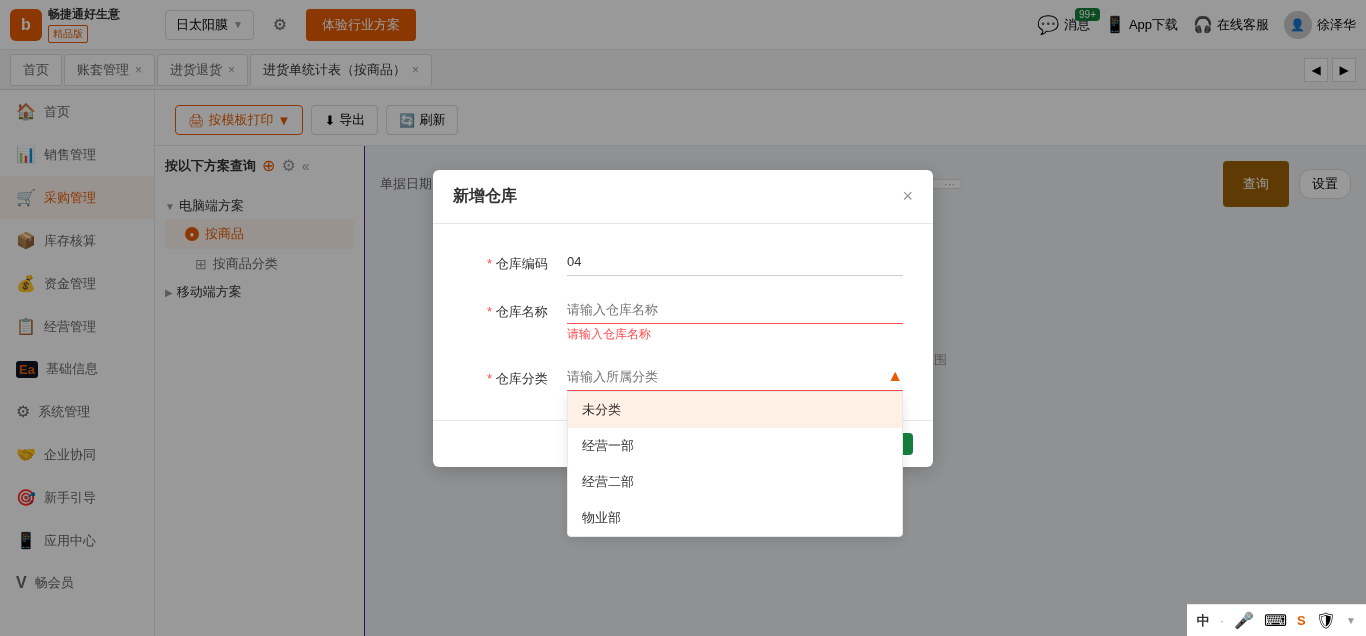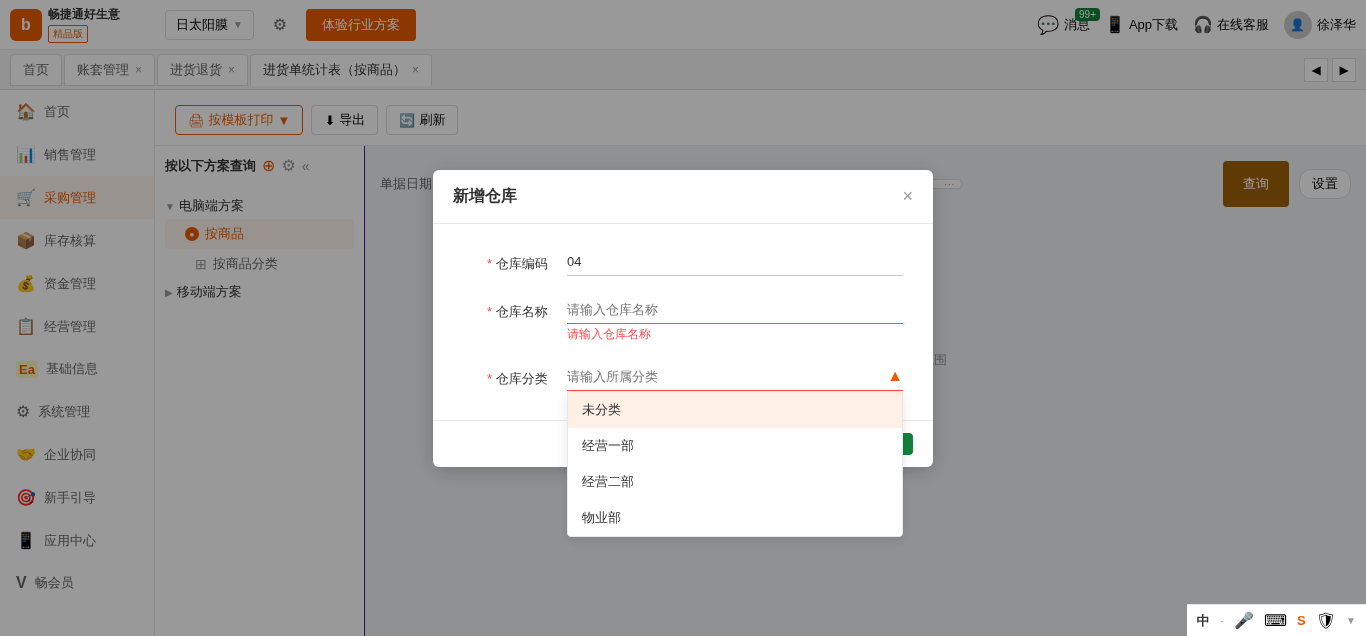--- a/index.html
+++ b/index.html
@@ -164,21 +164,21 @@
     </div>
     <div class="sidebar-item">
       <span class="sidebar-item-icon">💰</span>
       <span>资金管理</span>
     </div>
     <div class="sidebar-item">
       <span class="sidebar-item-icon">📋</span>
       <span>经营管理</span>
     </div>
     <div class="sidebar-item">
-      <span class="sidebar-item-icon" style="font-size:13px;font-weight:bold;color:#e85d04;background:#fef9c3;border-radius:3px;padding:1px 3px;">Ea</span>
+      <span class="sidebar-item-icon" style="font-size:13px;font-weight:bold;color:#e85d04;background:#0f172a;border-radius:3px;padding:1px 3px;">Ea</span>
       <span>基础信息</span>
     </div>
     <div class="sidebar-item">
       <span class="sidebar-item-icon">⚙</span>
       <span>系统管理</span>
     </div>
     <div class="sidebar-item">
       <span class="sidebar-item-icon">🤝</span>
       <span>企业协同</span>
     </div>

